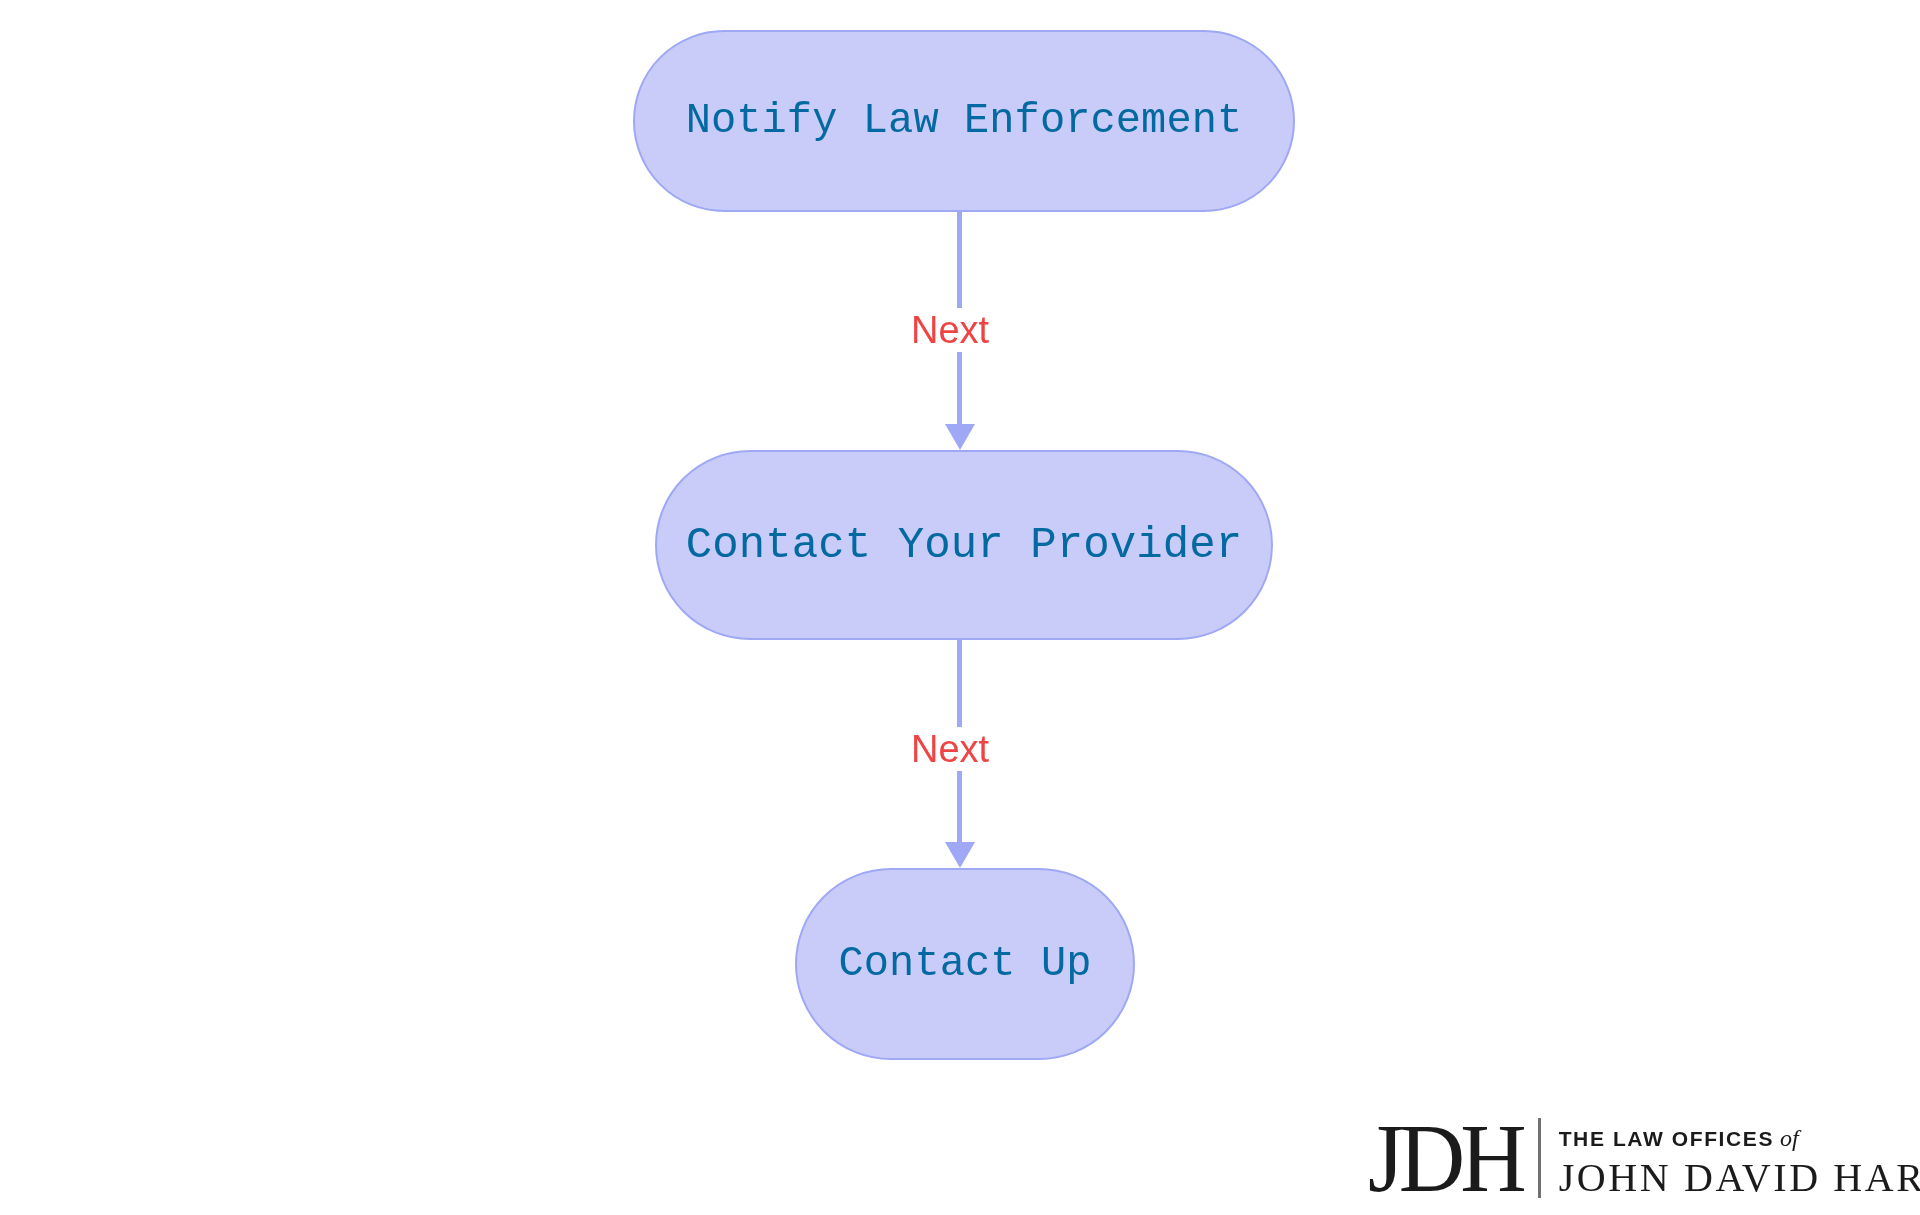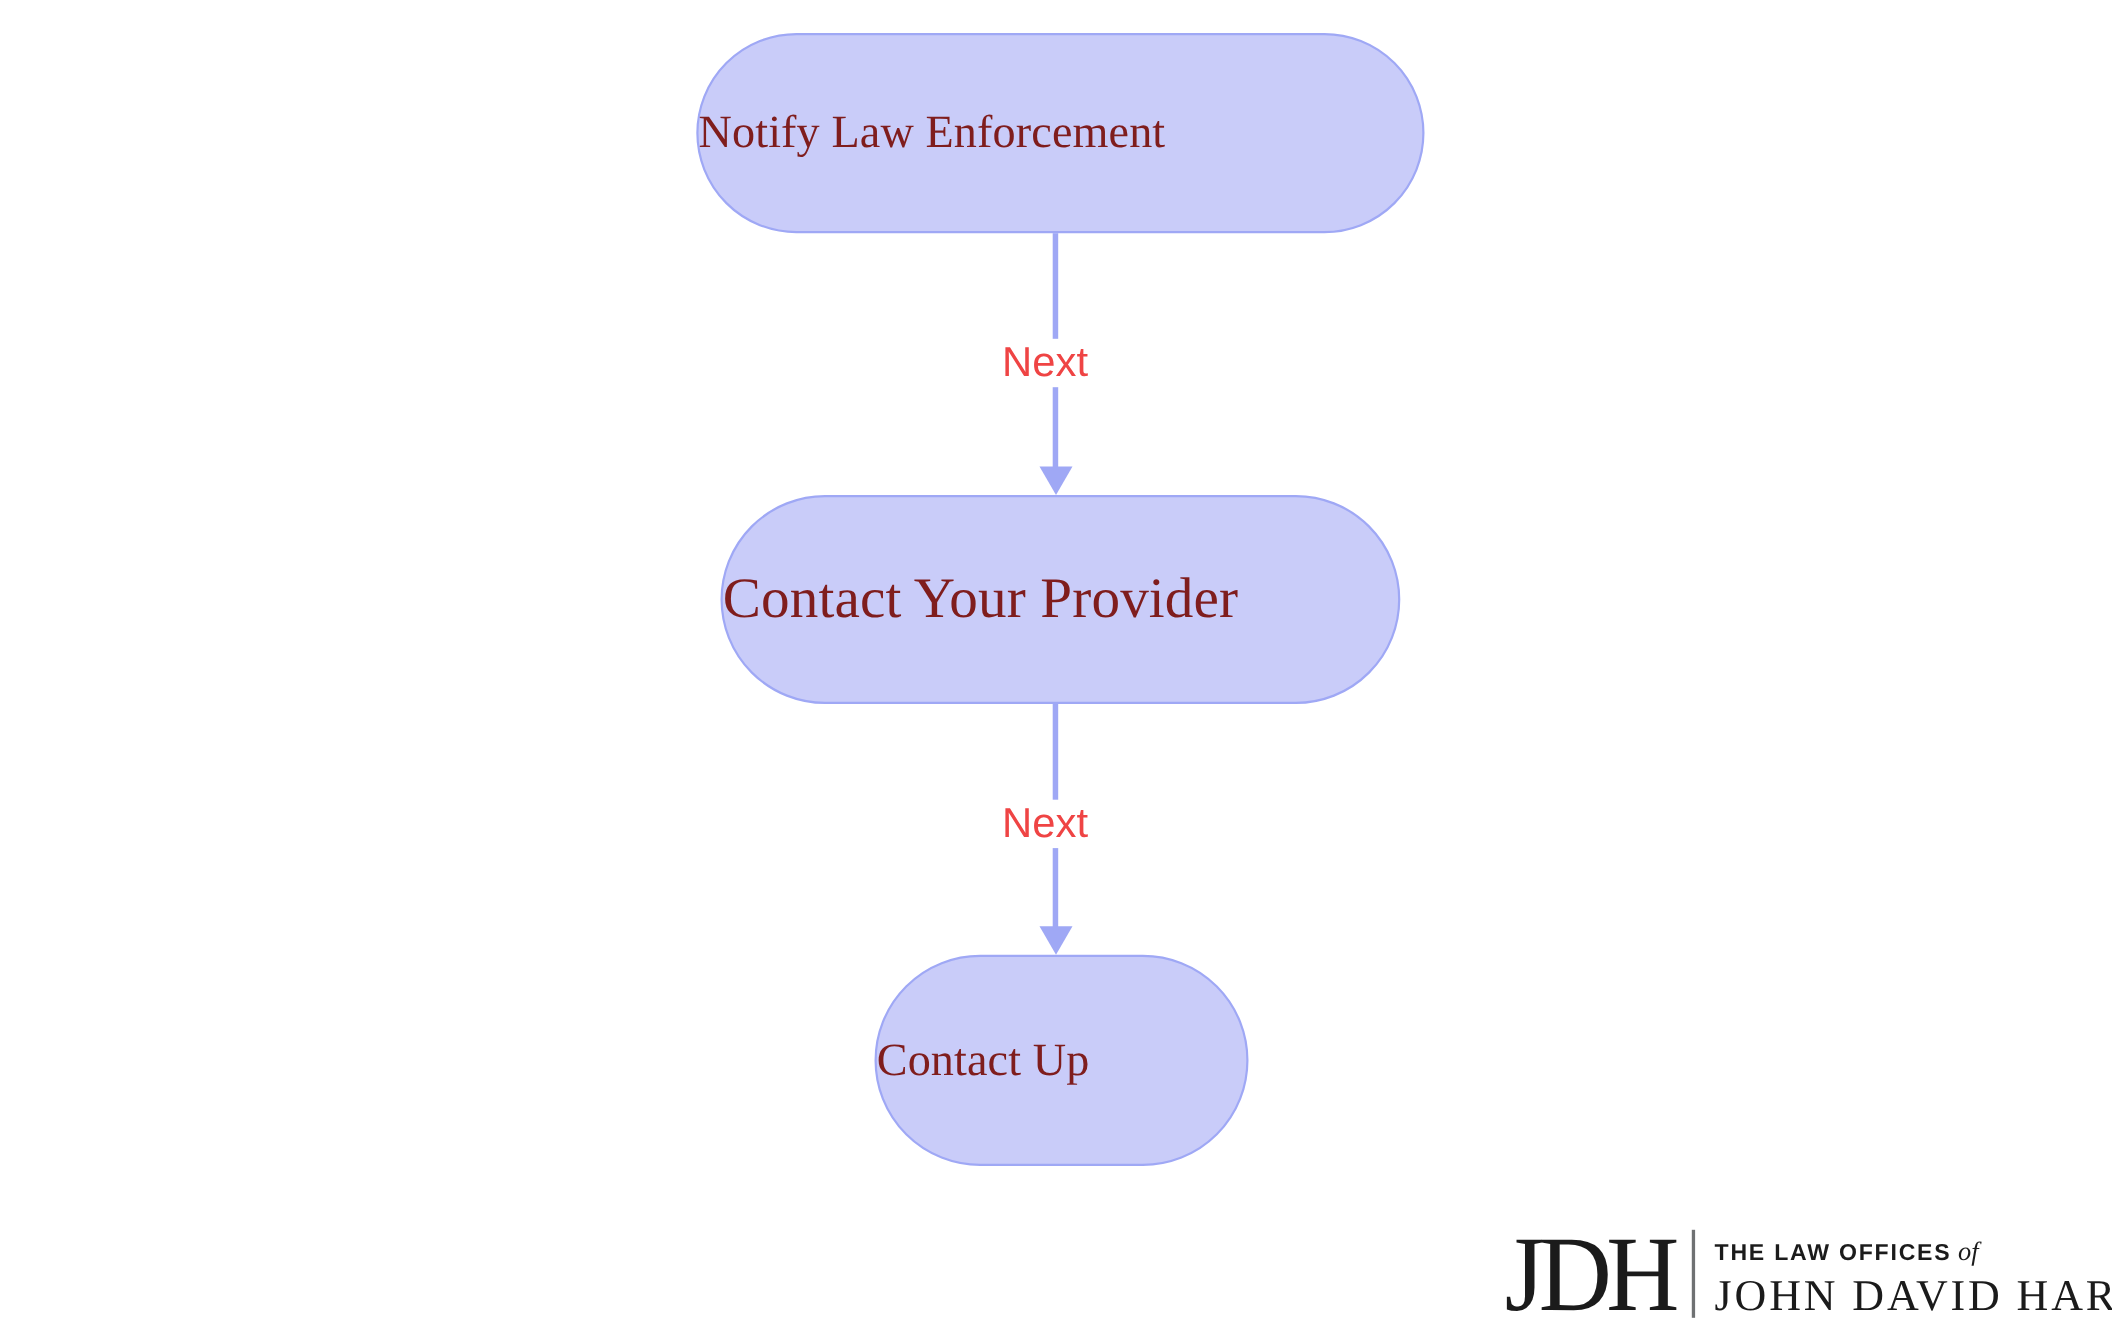--- a/index.html
+++ b/index.html
@@ -25,43 +25,43 @@
 
   
   .node {
     position: absolute;
     box-sizing: border-box;
     background: #c9ccf9;
     border: 2px solid #9fa8f5;
     border-radius: 999px;
     display: flex;
     align-items: center;
-    justify-content: flex-start;
-    color: #7f1d1d;
-    font-family: Liberation Serif, serif;
+    justify-content: center;
+    color: #0369a1;
+    font-family: Liberation Mono, monospace;
     font-weight: 400;
     letter-spacing: 0.1px;
     white-space: nowrap;
     line-height: 1;
     z-index: 2;
   }
 
   #node-0 {
     left: 633px;
     top: 30px;
     width: 662px;
     height: 182px;
     font-size: 42px;
   }
   #node-1 {
     left: 655px;
     top: 450px;
     width: 618px;
     height: 190px;
-    font-size: 52px;
+    font-size: 44px;
   }
   #node-2 {
     left: 795px;
     top: 868px;
     width: 340px;
     height: 192px;
     font-size: 42px;
   }
 
   

